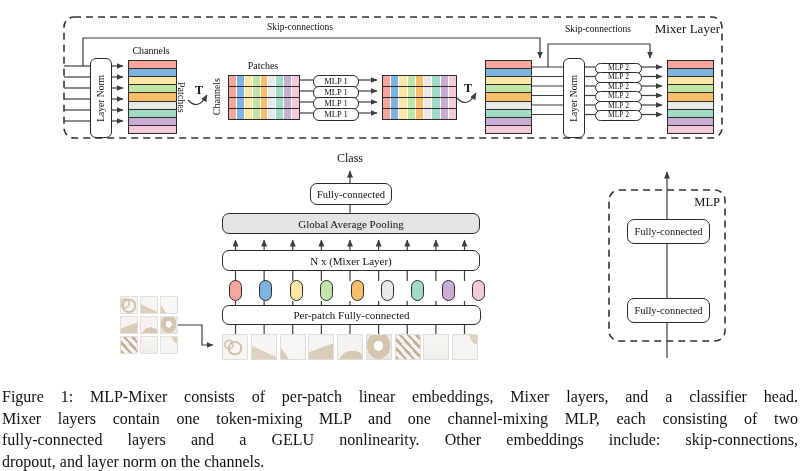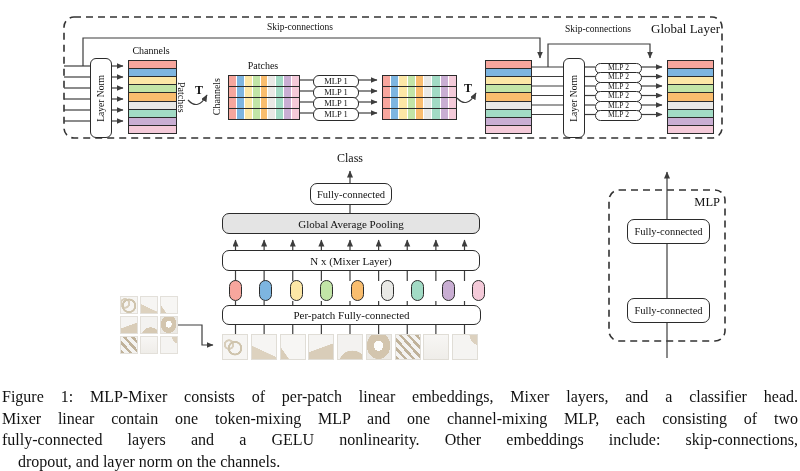--- a/index.html
+++ b/index.html
@@ -46,21 +46,21 @@
   .px2{background:linear-gradient(205deg, transparent 62%, #ddd2bf 63%), #f6f5f3;}
   .px3{background:linear-gradient(235deg, transparent 80%, #d9cdb9 81%), #f7f6f4;}
   .px4{background:linear-gradient(160deg, transparent 52%, #d9cdb9 53%), #f5f4f2;}
   .px5{background:radial-gradient(120% 110% at 60% 115%, #d6c9b3 45%, transparent 46%), #f3f2f0;}
   .px6{background:radial-gradient(55% 62% at 48% 45%, #fdfdfc 34%, #d3c5ae 35% 88%, transparent 89%), #eceae6;}
   .px7{background:repeating-linear-gradient(48deg, #c0b29a 0 2.5px, #f4f3f1 2.5px 6px);}
   .px8{background:linear-gradient(180deg,#f7f6f4,#efede9);}
   .px9{background:radial-gradient(95% 120% at 105% -5%, #dcd1bf 38%, transparent 39%), #f5f4f2;}
   .caption{position:absolute;left:2px;top:386px;width:796px;font-size:16px;line-height:21.5px;z-index:2;}
   .cap-line{text-align:justify;text-align-last:justify;}
-  .cap-last{text-align:left;margin-left:16px;}
+  .cap-last{text-align:left;}
 </style>
 </head>
 <body>
 
 <div class="canvas">
 
   <svg class="wires" width="800" height="386" id="wires">
     <defs>
       <marker id="ah" markerUnits="userSpaceOnUse" markerWidth="8" markerHeight="7" refX="6.5" refY="3" orient="auto">
         <path d="M0 0 L7 3 L0 6 Z" fill="#3d3d3d"></path>
@@ -145,21 +145,21 @@
       <path d="M435.875 301V305" fill="none" stroke="#3d3d3d" stroke-width="1.2"></path>
       <path d="M435.875 323V334" fill="none" stroke="#3d3d3d" stroke-width="1.2"></path>
       <path d="M464.5 250V240" fill="none" stroke="#3d3d3d" stroke-width="1.2" marker-end="url(#ah)"></path>
       <path d="M464.5 269V281" fill="none" stroke="#3d3d3d" stroke-width="1.2"></path>
       <path d="M464.5 301V305" fill="none" stroke="#3d3d3d" stroke-width="1.2"></path>
       <path d="M464.5 323V334" fill="none" stroke="#3d3d3d" stroke-width="1.2"></path>
       <path d="M178 325H202V345H213" fill="none" stroke="#3d3d3d" stroke-width="1.2" marker-end="url(#ah)"></path>
       <path d="M667 358V172" fill="none" stroke="#3d3d3d" stroke-width="1.2" marker-end="url(#ah)"></path>
     </svg>
 
-  <div class="lbl mixer-title abs" style="left:640px;top:21px;width:80px;">Global Layer</div>
+  <div class="lbl mixer-title abs" style="left:640px;top:21px;width:80px;">Mixer Layer</div>
   <div class="lbl skiplbl" style="left:245px;top:22px;width:110px;">Skip-connections</div>
   <div class="lbl skiplbl" style="left:543px;top:24px;width:110px;">Skip-connections</div>
 
   <div class="vertbox" style="left:90px;top:58px;width:20px;height:78px;">
     <span>Layer Norm</span>
   </div>
 
   <div class="lbl small" style="left:116px;top:45px;width:70px;">Channels</div>
   <div class="vtable" style="left:128px;top:60px;width:47px;height:72px;">
       <div class="vrow" style="background: rgb(247, 166, 157);"></div>
@@ -356,18 +356,18 @@
       <div class="gcell px8"></div>
       <div class="gcell px9"></div>
     </div>
 
   <div class="lbl" style="left:675px;top:195px;width:45px;font-size:12.5px;text-align:right;">MLP</div>
   <div class="box" style="left:627px;top:219px;width:81px;height:23px;font-size:10.5px;">Fully-connected</div>
   <div class="box" style="left:627px;top:298px;width:81px;height:23px;font-size:10.5px;">Fully-connected</div>
 
   <div class="caption">
     <div class="cap-line">Figure 1: MLP-Mixer consists of per-patch linear embeddings, Mixer layers, and a classifier head.</div>
-    <div class="cap-line">Mixer linear contain one token-mixing MLP and one channel-mixing MLP, each consisting of two</div>
+    <div class="cap-line">Mixer layers contain one token-mixing MLP and one channel-mixing MLP, each consisting of two</div>
     <div class="cap-line">fully-connected layers and a GELU nonlinearity. Other embeddings include: skip-connections,</div>
     <div class="cap-last">dropout, and layer norm on the channels.</div>
   </div>
 
 </div>
 
 </body></html>

